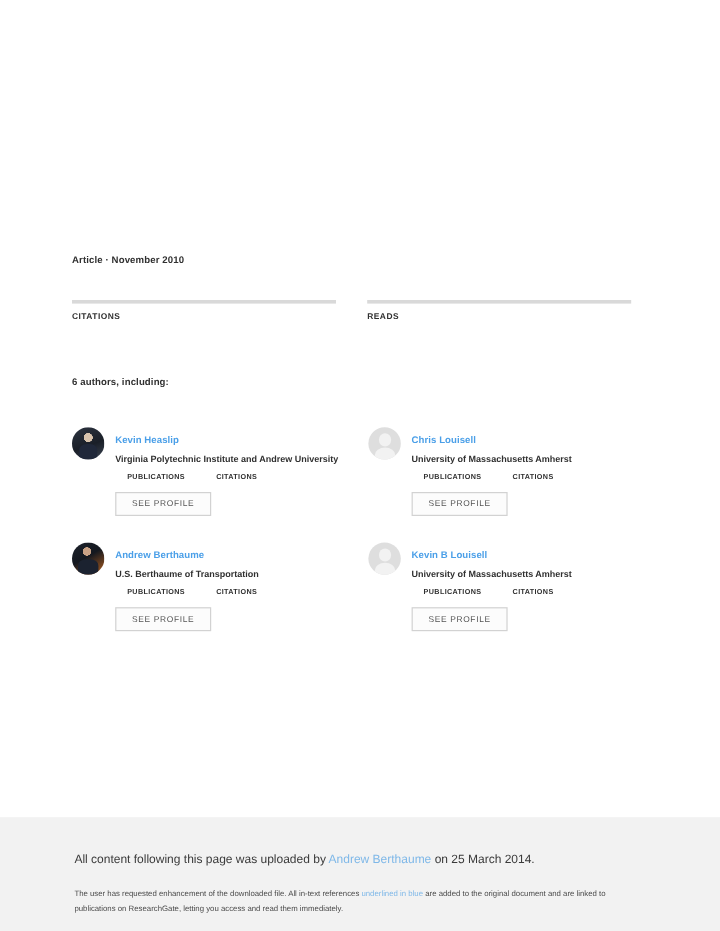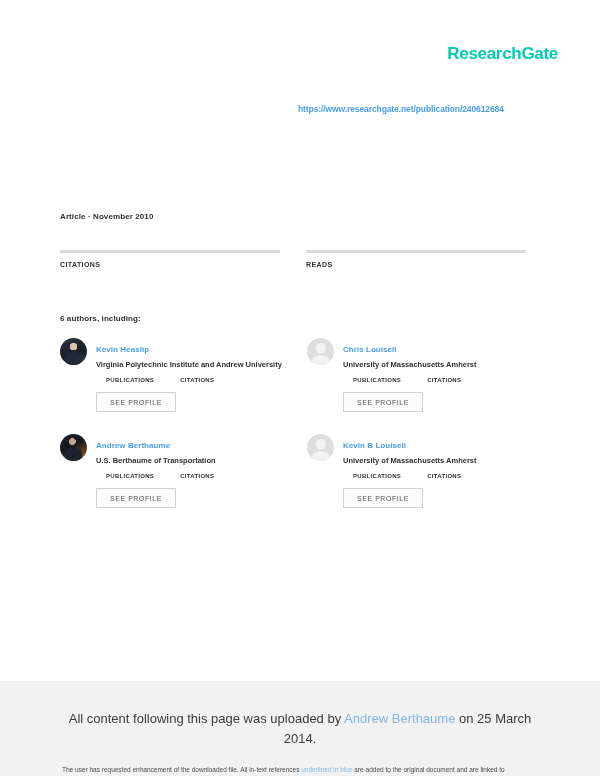--- a/index.html
+++ b/index.html
@@ -111,21 +111,21 @@
     font-size: 8px;
     font-weight: bold;
     color: #303030;
     filter: blur(0.55px);
     letter-spacing: 0.1px;
   }
 
   .authors-grid {
     position: absolute;
     left: 60px;
-    top: 338px;
+    top: 356px;
     width: 490px;
     display: grid;
     grid-template-columns: 243px 243px;
     column-gap: 4px;
     row-gap: 22px;
   }
 
   .author-card {
     display: flex;
     gap: 9px;
@@ -241,47 +241,44 @@
     position: absolute;
     left: 0;
     right: 0;
     top: 681px;
     bottom: 0;
     background: #f2f2f2;
     padding: 28px 62px 0 62px;
     box-sizing: border-box;
   }
   .footer-main {
-    font-size: 13px;
+    font-size: 10px;
     color: #3a3a3a;
     line-height: 1.5;
-    text-align: center;
   }
   .footer-link {
     color: #7fb8e8;
   }
   .footer-note {
     margin-top: 16px;
     font-size: 6.5px;
     color: #4a4a4a;
     line-height: 1.85;
     max-width: 460px;
   }
   .footer-note .blue {
     color: #7fb8e8;
   }
 </style>
 </head>
 <body>
 
 <div class="page">
 
-  <div class="rg-logo">ResearchGate</div>
-
-  <a class="pub-url">https://www.researchgate.net/publication/240612684</a>
+
 
   <div class="article-title"></div>
 
   <div class="article-meta">Article · November 2010</div>
 
   <div class="stats">
     <div class="stat-col">
       <div class="stat-rule"></div>
       <div class="stat-label">CITATIONS</div>
       <div class="stat-value"></div>

